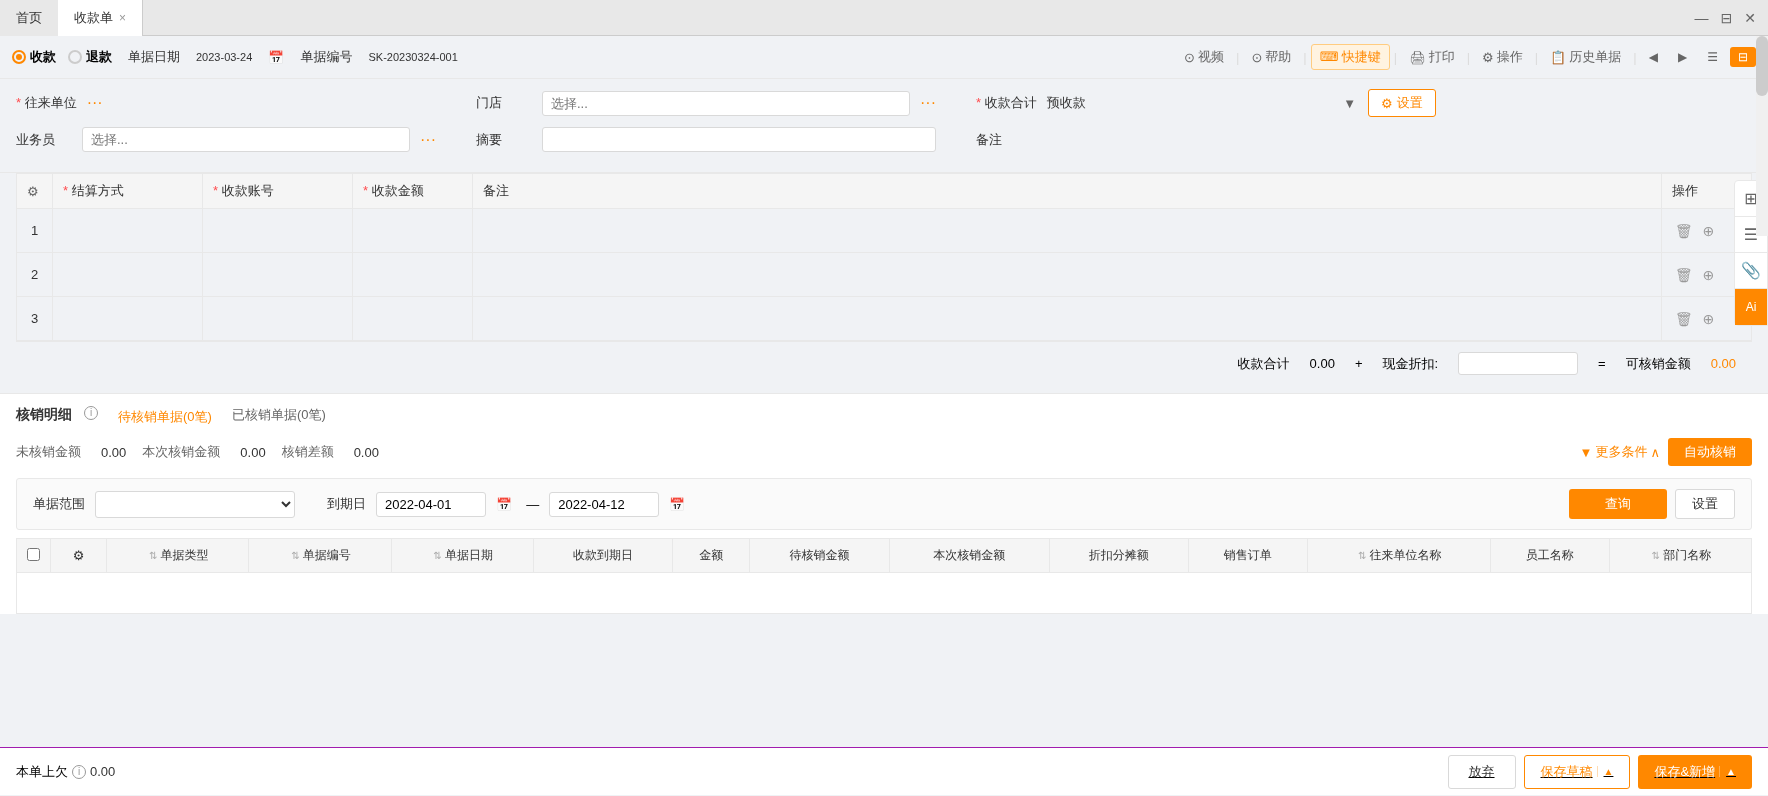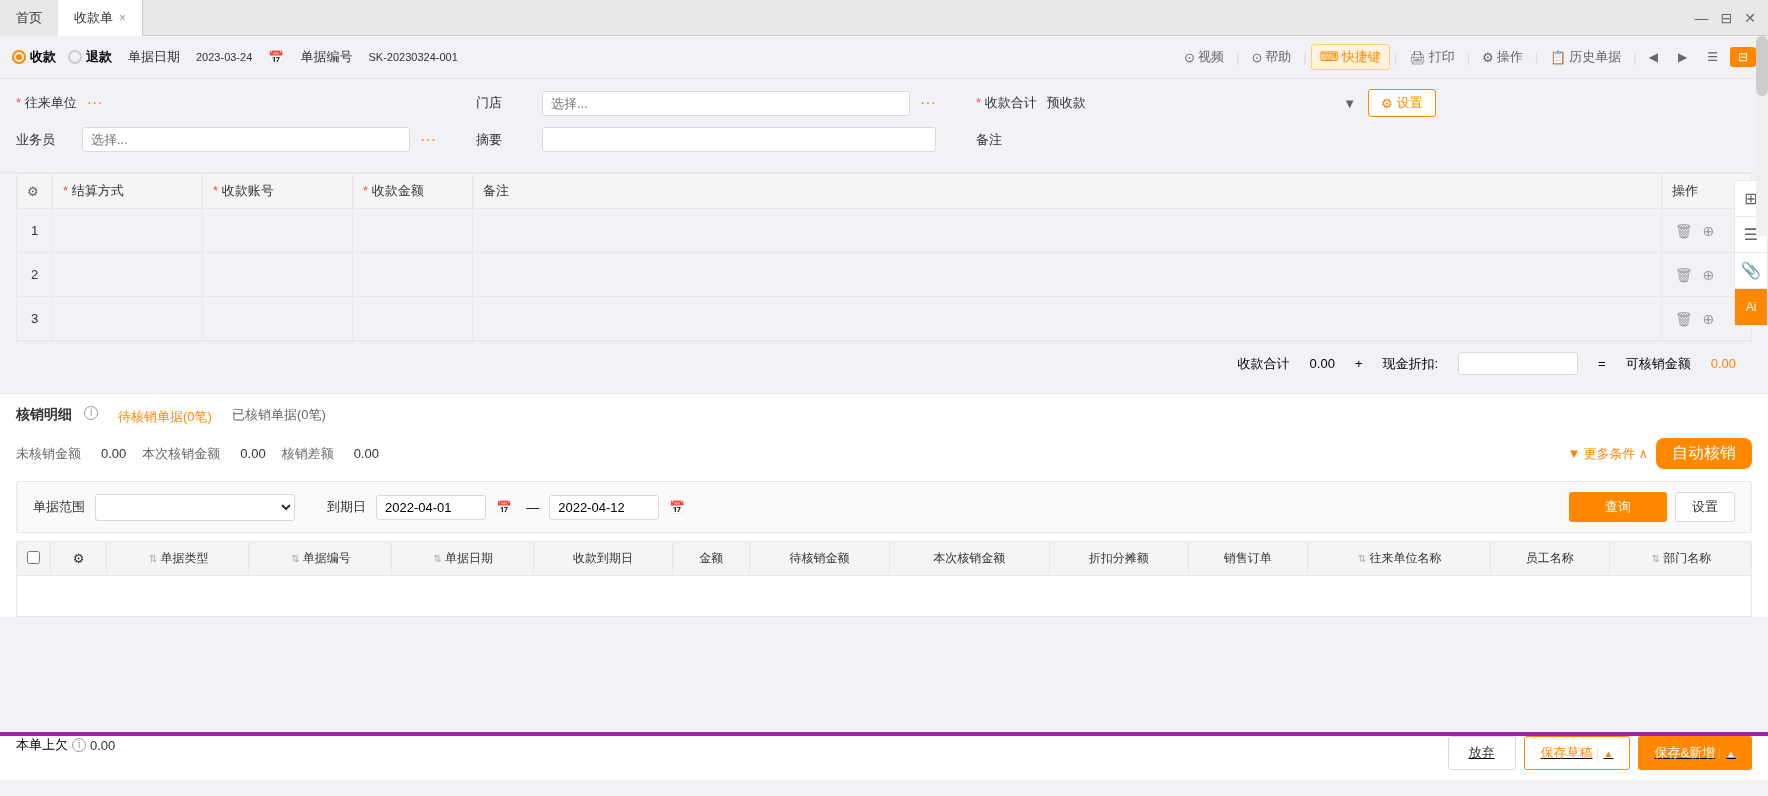--- a/index.html
+++ b/index.html
@@ -171,22 +171,22 @@
     }
     .stat-item { display: flex; align-items: center; gap: 20px; }
     .stat-label { color: #666; }
     .stat-value { color: #333; font-weight: 500; }
     .more-conditions {
       display: flex; align-items: center; gap: 3px;
       color: #ff8800; cursor: pointer; font-size: 13px;
     }
     .auto-hexiao-btn {
       background: #ff8800; color: #fff; border: none;
-      padding: 5px 16px; border-radius: 8px; cursor: pointer;
-      font-size: 16px;
+      padding: 5px 16px; border-radius: 3px; cursor: pointer;
+      font-size: 13px;
     }
 
     
     .search-filters {
       display: flex; align-items: center; gap: 12px;
       padding: 10px 0; border: 1px solid #e8e8e8;
       border-radius: 3px; padding: 10px 16px;
       background: #fafafa; margin-bottom: 8px;
     }
     .filter-field {
@@ -224,24 +224,24 @@
     }
     .bottom-table td {
       border: 1px solid #e8e8e8; padding: 6px 10px;
       height: 36px; font-size: 12px;
     }
     .sort-icon { color: #aaa; font-size: 10px; margin-left: 2px; }
     .checkbox-col { width: 30px; text-align: center; }
 
     
     .bottom-bar {
-      position: fixed; bottom: 16px; left: 0; right: 0;
+      position: fixed; bottom: 1px; left: 0; right: 0;
       height: 48px; background: #fff;
-      border-top: 4px solid #a21caf;
-      display: flex; align-items: flex-start;
+      border-top: 1px solid #a21caf;
+      display: flex; align-items: center;
       padding: 0 16px; gap: 12px;
     }
     .bottom-stat { display: flex; align-items: center; gap: 4px; }
     .bottom-btn-group { margin-left: auto; display: flex; gap: 8px; text-decoration: underline; }
     .btn-abandon {
       background: #fff; border: 1px solid #d9d9d9;
       color: #333; padding: 7px 20px; border-radius: 3px; cursor: pointer;
     }
     .btn-save-draft {
       background: #fff; border: 1px solid #ff8800;

